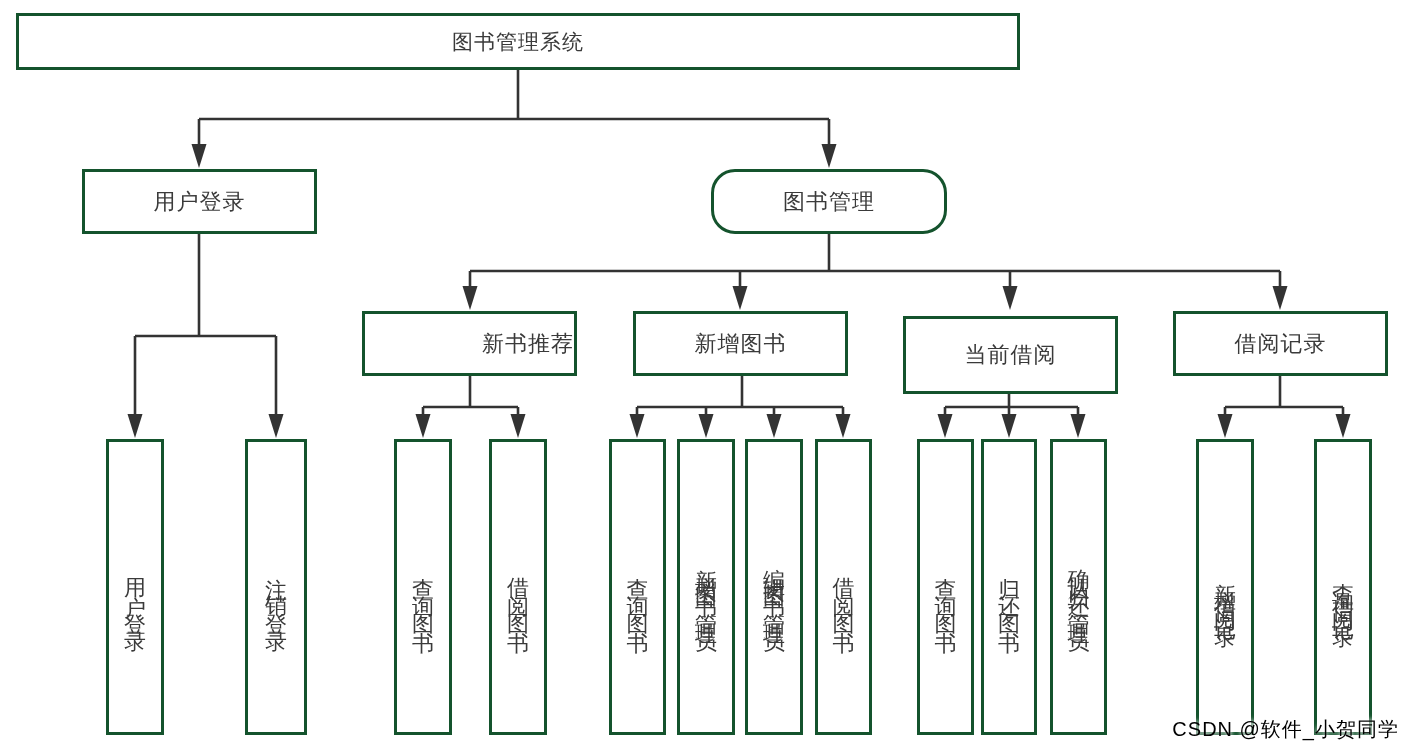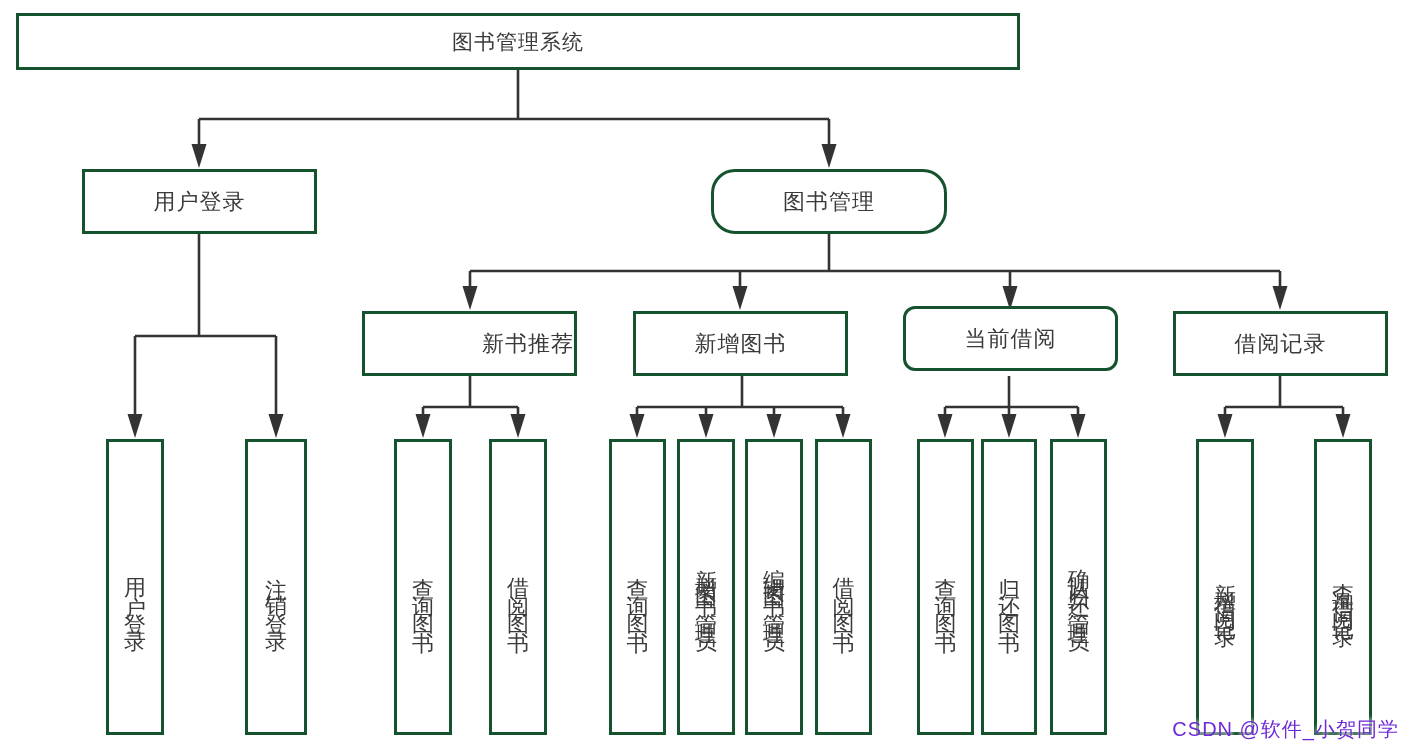--- a/index.html
+++ b/index.html
@@ -22,21 +22,21 @@
   }
   .node .h-label{font-size:22px;letter-spacing:1px;white-space:nowrap;}
   .node-root{left:16px;top:13px;width:1004px;height:57px;}
   .node-root .h-label{font-size:21px;}
   
   .n-user-login{left:82px;top:169px;width:235px;height:65px;}
   .n-book-mgmt{left:711px;top:169px;width:236px;height:65px;border-radius:24px;}
   
   .n-new-book{left:362px;top:311px;width:215px;height:65px;justify-content:flex-end;}
   .n-book-borrow{left:633px;top:311px;width:215px;height:65px;}
-  .n-current-borrow{left:903px;top:306px;width:215px;height:65px;border-radius:12px;}
+  .n-current-borrow{left:903px;top:316px;width:215px;height:78px;}
   .n-borrow-record{left:1173px;top:311px;width:215px;height:65px;}
   
   .leaf{top:439px;height:296px;}
   .v-label{
     writing-mode:vertical-rl;
     text-orientation:mixed;
     font-size:22px;
     line-height:1;
     white-space:nowrap;
   }
@@ -53,21 +53,21 @@
   .l-8{left:815px;width:57px;}
   .l-9{left:917px;width:57px;}
   .l-10{left:981px;width:56px;}
   .l-11{left:1050px;width:57px;}
   .l-12{left:1196px;width:58px;}
   .l-13{left:1314px;width:58px;}
   .watermark{
     position:absolute;
     right:6px;bottom:4px;
     font-size:20px;
-    color:#6d28d9;
+    color:#000000;
     text-shadow:0 0 4px #ffffff,0 0 6px #ffffff;
     z-index:5;
     letter-spacing:1px;
     white-space:nowrap;
   }
   line{stroke:#333333;stroke-width:2.6;}
   polygon{fill:#333333;}
 </style>
 </head>
 <body>

